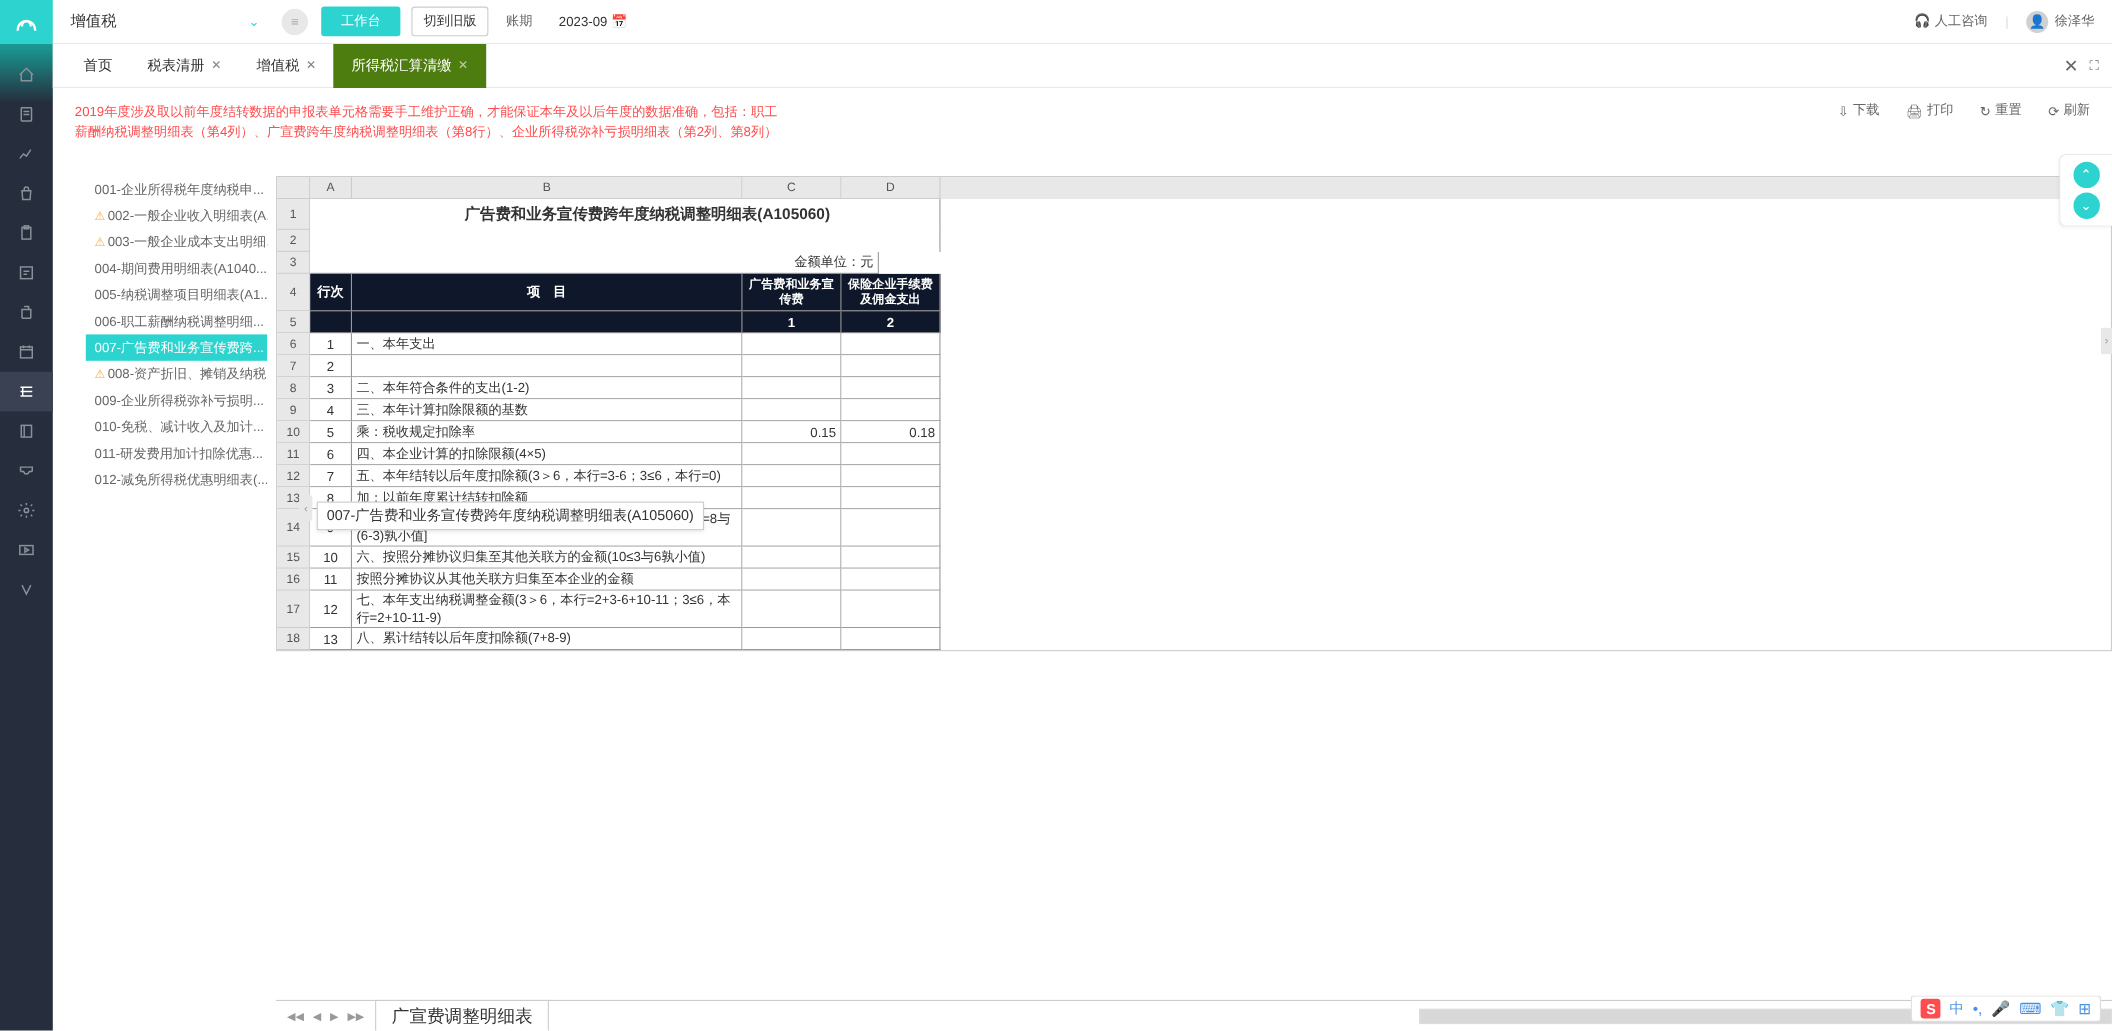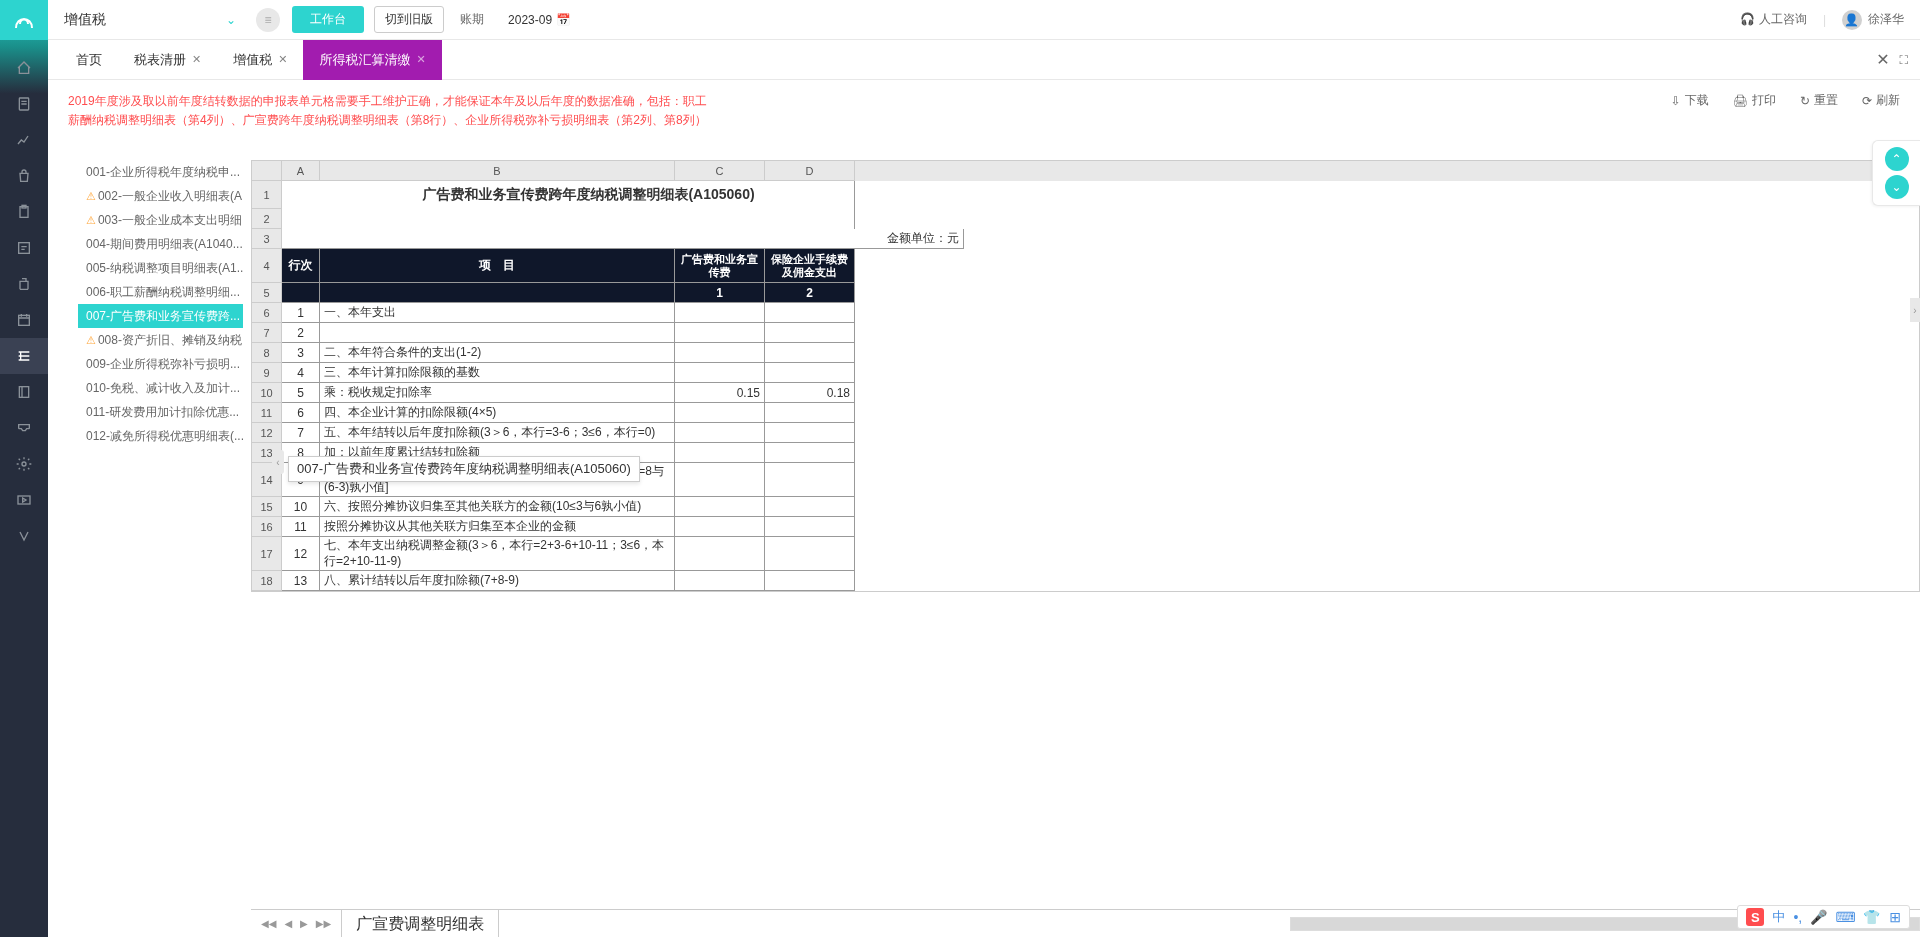--- a/index.html
+++ b/index.html
@@ -27,21 +27,21 @@
     .btn-outline { background: #fff; color: #333; border: 1px solid #ccc; padding: 4px 10px; border-radius: 3px; font-size: 12px; cursor: pointer; margin-right: 16px; }
     .topbar-period-label { color: #666; margin-right: 8px; }
     .topbar-period { color: #333; margin-right: 4px; margin-left: 16px; }
     .topbar-right { margin-left: auto; display: flex; align-items: center; gap: 16px; color: #666; }
     .topbar-user { display: flex; align-items: center; gap: 6px; }
     .avatar-circle { width: 20px; height: 20px; border-radius: 50%; background: #d0d0d0; display: flex; align-items: center; justify-content: center; }
     
     
     .tabs { height: 40px; background: #fff; display: flex; align-items: center; padding: 0 12px; border-bottom: 1px solid #e8e8e8; position: relative; }
     .tab { padding: 0 16px; height: 40px; display: flex; align-items: center; gap: 6px; font-size: 13px; cursor: pointer; color: #333; }
-    .tab.active { background: #a21caf; color: #fff; }
+    .tab.active { background: #4d7c0f; color: #fff; }
     .tab-close { font-size: 11px; color: inherit; opacity: 0.6; cursor: pointer; }
     .tabs-right { margin-left: auto; display: flex; align-items: center; gap: 10px; }
     
     
     .content { flex: 1; display: flex; flex-direction: column; position: relative; overflow: hidden; gap: 18px; }
     
     
     .warn-row { display: flex; align-items: flex-start; padding: 12px 20px; }
     .warn-text { color: #ff4d4f; font-size: 12px; line-height: 1.6; max-width: 640px; }
     .warn-actions { margin-left: auto; display: flex; gap: 24px; color: #666; }
@@ -305,21 +305,21 @@
             <div class="row">
               <div class="row-h h28">1</div>
               <div class="cell merged-title h28" style="border-bottom:none;">广告费和业务宣传费跨年度纳税调整明细表(A105060)</div>
             </div>
             <div class="row">
               <div class="row-h h20">2</div>
               <div class="cell h20" style="width:573px;border-top:none;border-bottom:none;"></div>
             </div>
             <div class="row">
               <div class="row-h h20">3</div>
-              <div class="cell right h20" style="width:682px;">金额单位：元</div>
+              <div class="cell right h20" style="width:517px;">金额单位：元</div>
             </div>
             <div class="row">
               <div class="row-h h34">4</div>
               <div class="cell teal center col-A h34" style="border-bottom:1px solid #999;">行次</div>
               <div class="cell teal center col-B h34" style="border-bottom:1px solid #999;">项　目</div>
               <div class="cell teal center col-C h34" style="font-size:11px;line-height:1.2;text-align:center;">广告费和业务宣传费</div>
               <div class="cell teal center col-D h34" style="font-size:11px;line-height:1.2;text-align:center;">保险企业手续费及佣金支出</div>
             </div>
             <div class="row">
               <div class="row-h h20">5</div>

